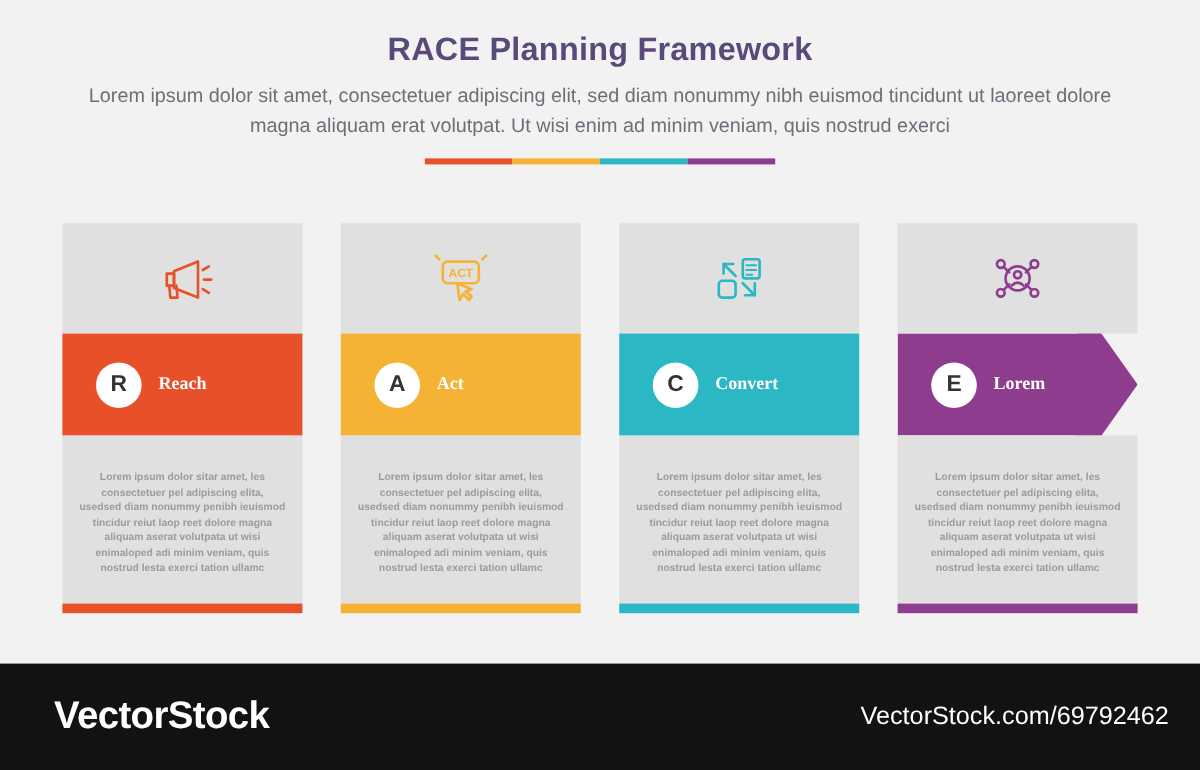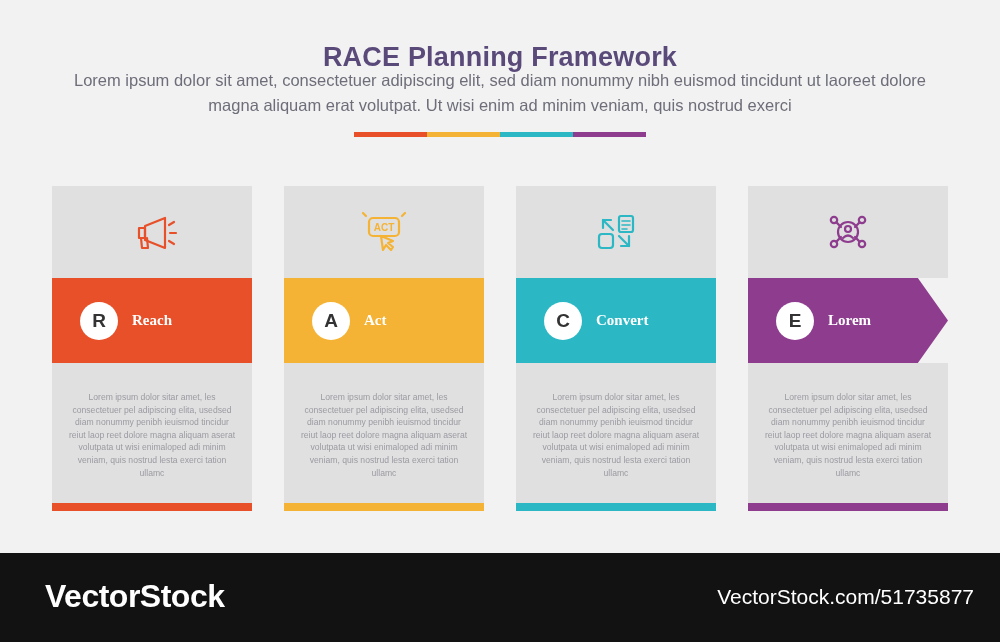--- a/index.html
+++ b/index.html
@@ -23,21 +23,20 @@
   }
   .title {
     position: absolute;
     left: 0; top: 26px;
     width: 1000px;
     text-align: center;
     font-size: 27px;
     font-weight: bold;
     color: #5a4a7a;
     letter-spacing: 0.2px;
-    margin-top: 16px;
   }
   .subtitle {
     position: absolute;
     left: 60px; top: 68px;
     width: 880px;
     text-align: center;
     font-size: 16.5px;
     line-height: 25px;
     color: #6e6e7a;
   }
@@ -129,20 +128,21 @@
     background: #e0e0e0;
     box-sizing: border-box;
     padding: 28px 14px 10px 14px;
   }
   .card-body p {
     margin: 0;
     font-size: 8.6px;
     line-height: 12.6px;
     color: #9a9aa2;
     text-align: center;
+    font-weight: bold;
   }
   .card-foot {
     position: absolute;
     left: 0; top: 317px;
     width: 200px;
     height: 8px;
   }
 
   .footer {
     position: absolute;
@@ -284,15 +284,15 @@
       <div class="card-body">
         <p>Lorem ipsum dolor sitar amet, les consectetuer pel adipiscing elita, usedsed diam nonummy penibh ieuismod tincidur reiut laop reet dolore magna aliquam aserat volutpata ut wisi enimaloped adi minim veniam, quis nostrud lesta exerci tation ullamc</p>
       </div>
       <div class="card-foot" style="background:#8e3d8e"></div>
     </div>
 
   </div>
 
   <div class="footer"></div>
   <div class="footer-logo">VectorStock</div>
-  <div class="footer-id">VectorStock.com/51735877</div>
+  <div class="footer-id">VectorStock.com/69792462</div>
 
 </div>
 
 </body></html>

